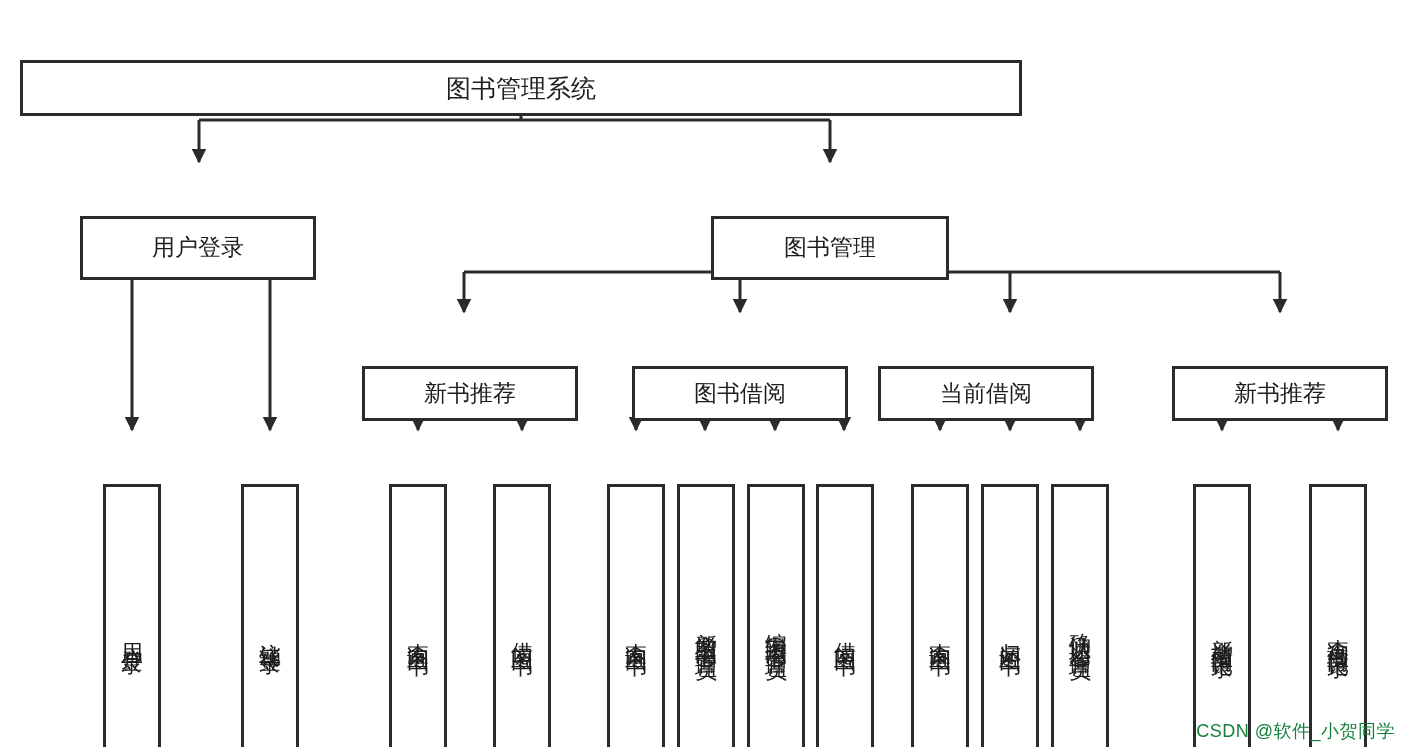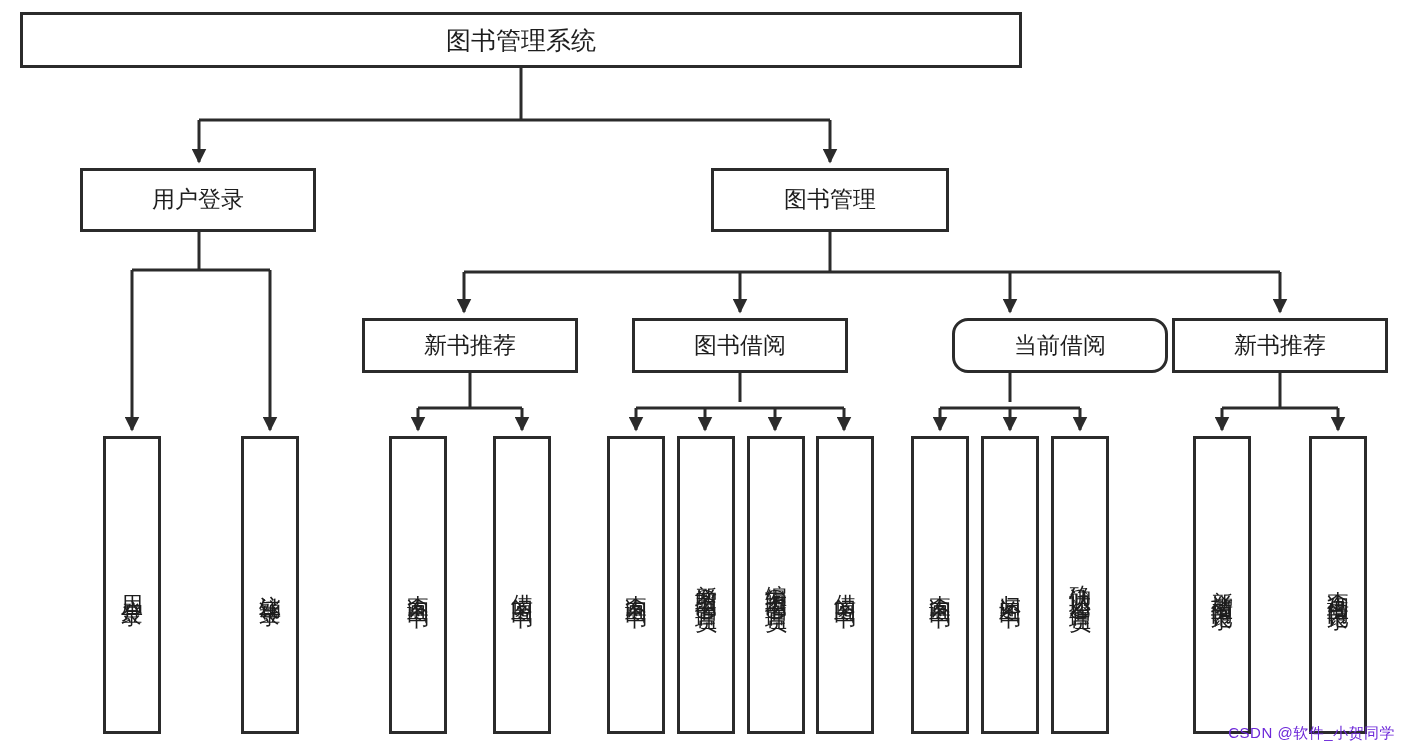--- a/index.html
+++ b/index.html
@@ -27,20 +27,21 @@
   .node {
     position: absolute;
     box-sizing: border-box;
     border: 3px solid #2b2b2b;
     background: #ffffff;
     display: flex;
     align-items: center;
     justify-content: center;
     color: #1a1a1a;
     z-index: 2;
+    margin-top: 48px;
   }
   .node-label {
     display: block;
     text-align: center;
     line-height: 1.12;
     white-space: nowrap;
     color: #1d1d1d;
   }
   .lvl0 { font-size: 25px; }
   .lvl1 { font-size: 23px; }
@@ -55,22 +56,22 @@
     text-orientation: upright;
     letter-spacing: 4px;
     font-size: 22px;
     line-height: 1;
     white-space: nowrap;
   }
   #watermark {
     position: absolute;
     right: 10px;
     bottom: 4px;
-    font-size: 15px;
-    color: #6d28d9;
+    font-size: 18px;
+    color: #15803d;
     letter-spacing: 0.5px;
     z-index: 3;
     white-space: nowrap;
     margin-top: 34px;
   }
 </style>
 </head>
 <body>
 
 <div id="canvas">
@@ -141,21 +142,21 @@
   </div>
 
   <div class="node lvl2" style="left:632px; top:318px; width:216px; height:55px;">
     <span class="node-label">图书借阅</span>
   </div>
 
   <div class="node lvl2" style="left:362px; top:318px; width:216px; height:55px;">
     <span class="node-label">新书推荐</span>
   </div>
 
-  <div class="node lvl2" style="left:952px; top:318px; width:216px; height:55px;border-radius:16px;">
+  <div class="node lvl2" style="left:878px; top:318px; width:216px; height:55px;">
     <span class="node-label">当前借阅</span>
   </div>
 
   <div class="node lvl2" style="left:1172px; top:318px; width:216px; height:55px;">
     <span class="node-label">新书推荐</span>
   </div>
 
   <div class="node leaf" style="left:103px; top:436px; width:58px; height:298px;">
     <span class="node-label">用户登录</span>
   </div>

